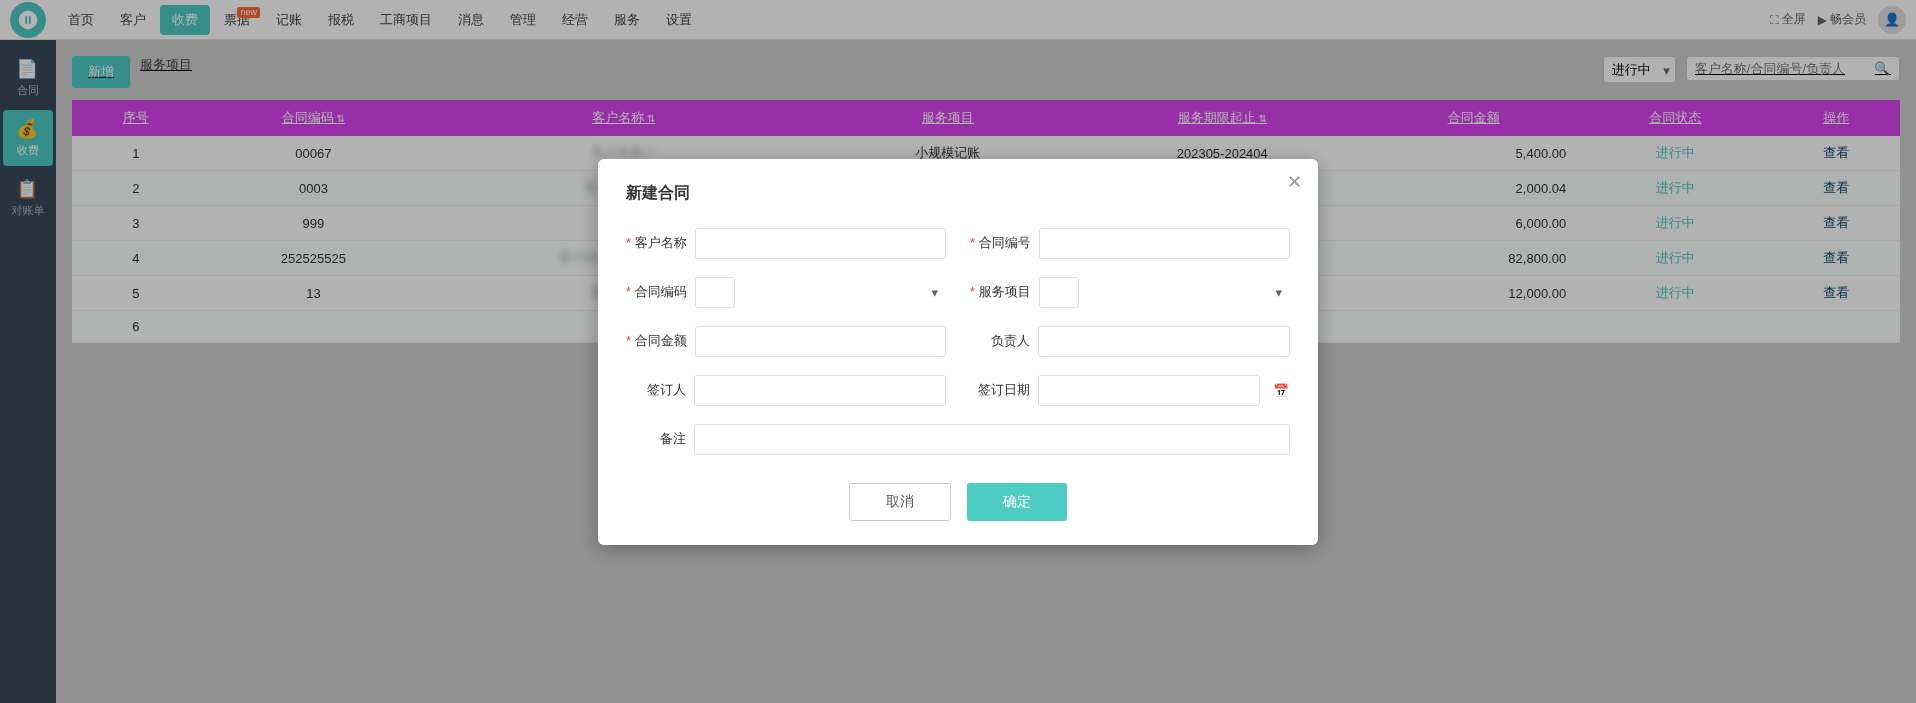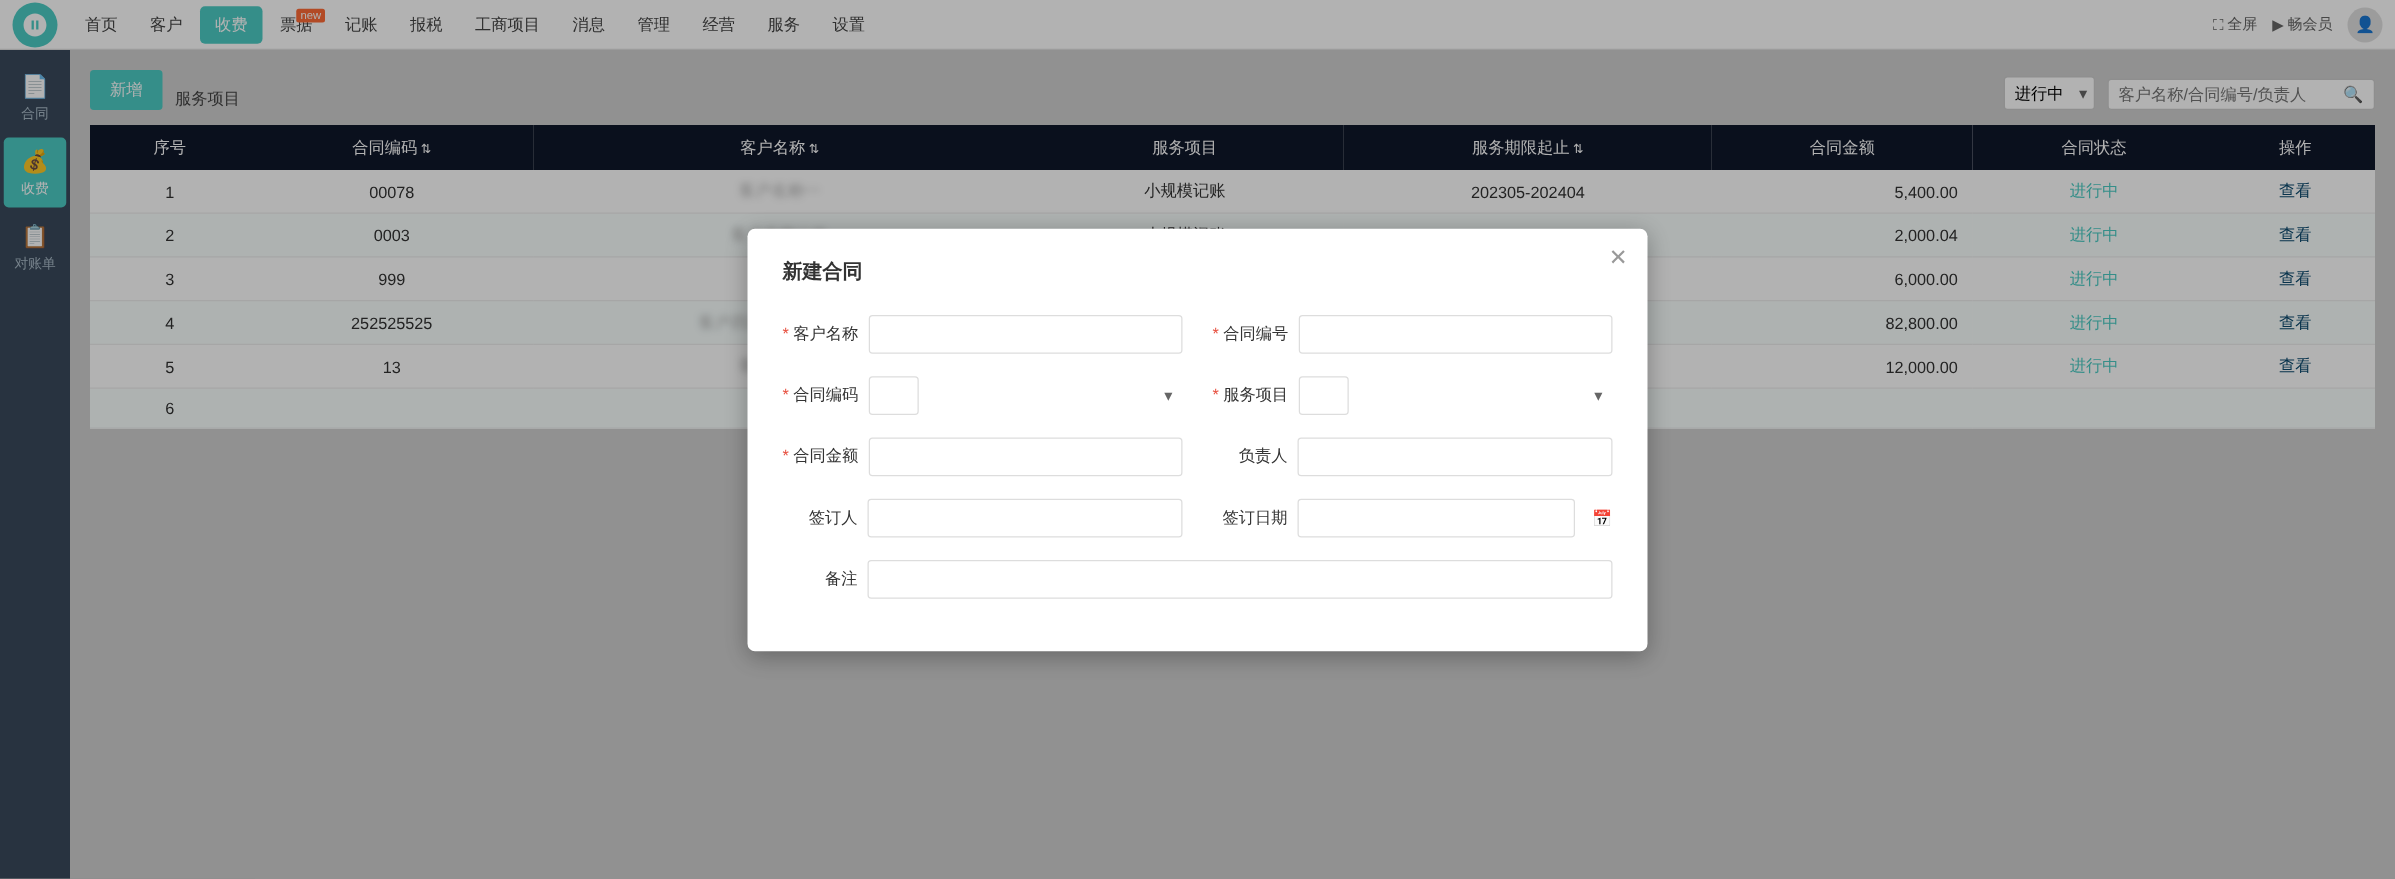--- a/index.html
+++ b/index.html
@@ -40,42 +40,42 @@
       width: 50px; padding: 8px 4px; cursor: pointer; color: #aabbc8; border-radius: 4px;
       font-size: 11px; gap: 3px;
     }
     .sidebar-item.active { background: #4dccc4; color: #fff; }
     .sidebar-icon { font-size: 18px; }
 
     
     .main-content { flex: 1; padding: 16px; overflow: auto; background: #d0d0d0; }
 
     
-    .toolbar { display: flex; align-items: flex-end; gap: 10px; margin-bottom: 12px; }
+    .toolbar { display: flex; align-items: flex-start; gap: 10px; margin-bottom: 12px; text-decoration: underline; }
     .btn-new {
       background: #4dccc4; color: #fff; border: none; padding: 7px 16px;
       border-radius: 3px; cursor: pointer; font-size: 13px;
     }
     .service-label { font-size: 13px; color: #444; }
     .status-select {
       border: 1px solid #ccc; border-radius: 3px; padding: 5px 8px; font-size: 13px;
       background: #fff; cursor: pointer; appearance: none; padding-right: 24px;
     }
     .select-wrapper { position: relative; display: inline-block; }
     .select-wrapper::after {
       content: '▾'; position: absolute; right: 6px; top: 50%; transform: translateY(-50%);
       pointer-events: none; color: #666;
     }
     .search-box { display: flex; align-items: center; border: 1px solid #ccc; border-radius: 3px; background: #fff; padding: 4px 8px; }
     .search-box input { border: none; outline: none; font-size: 13px; width: 180px; }
     .search-icon { color: #999; cursor: pointer; }
 
     
     .data-table { width: 100%; border-collapse: collapse; background: #fff; }
-    .data-table thead tr { background: #0f172a; color: #fff; }
+    .data-table thead tr { background: #d946ef; color: #fff; text-decoration: underline; }
     .data-table thead th { padding: 9px 12px; font-weight: normal; font-size: 13px; text-align: center; }
     .data-table thead th.sortable { cursor: pointer; }
     .data-table thead th.sortable::after { content: ' ⇅'; font-size: 10px; }
     .data-table tbody tr { border-bottom: 1px solid #eee; }
     .data-table tbody tr:nth-child(even) { background: #f9fffe; }
     .data-table tbody td { padding: 8px 12px; text-align: center; font-size: 13px; color: #333; }
     .data-table tbody td.right { text-align: right; }
     .status-badge { color: #4dccc4; }
     .view-link { color: #0c4a6e; cursor: pointer; text-decoration: none; }
     .blurred { color: transparent; text-shadow: 0 0 6px #aaa; user-select: none; margin-top: 31px; }
@@ -206,21 +206,21 @@
           <th>服务项目</th>
           <th class="sortable">服务期限起止</th>
           <th>合同金额</th>
           <th>合同状态</th>
           <th>操作</th>
         </tr>
       </thead>
       <tbody>
         <tr>
           <td>1</td>
-          <td>00078</td>
+          <td>00067</td>
           <td><span class="blurred">客户名称一</span></td>
           <td>小规模记账</td>
           <td>202305-202404</td>
           <td class="right">5,400.00</td>
           <td><span class="status-badge">进行中</span></td>
           <td><a class="view-link">查看</a></td>
         </tr>
         <tr>
           <td>2</td>
           <td>0003</td>
@@ -324,14 +324,18 @@
       </div>
     </div>
 
     <div class="form-row">
       <div class="form-field" style="flex:1">
         <label>备注</label>
         <input type="text" style="flex: 1 1 0%;">
       </div>
     </div>
 
+    <div class="modal-footer">
+      <button class="btn-cancel">取消</button>
+      <button class="btn-confirm">确定</button>
+    </div>
   </div>
 </div>
 
 </body></html>

